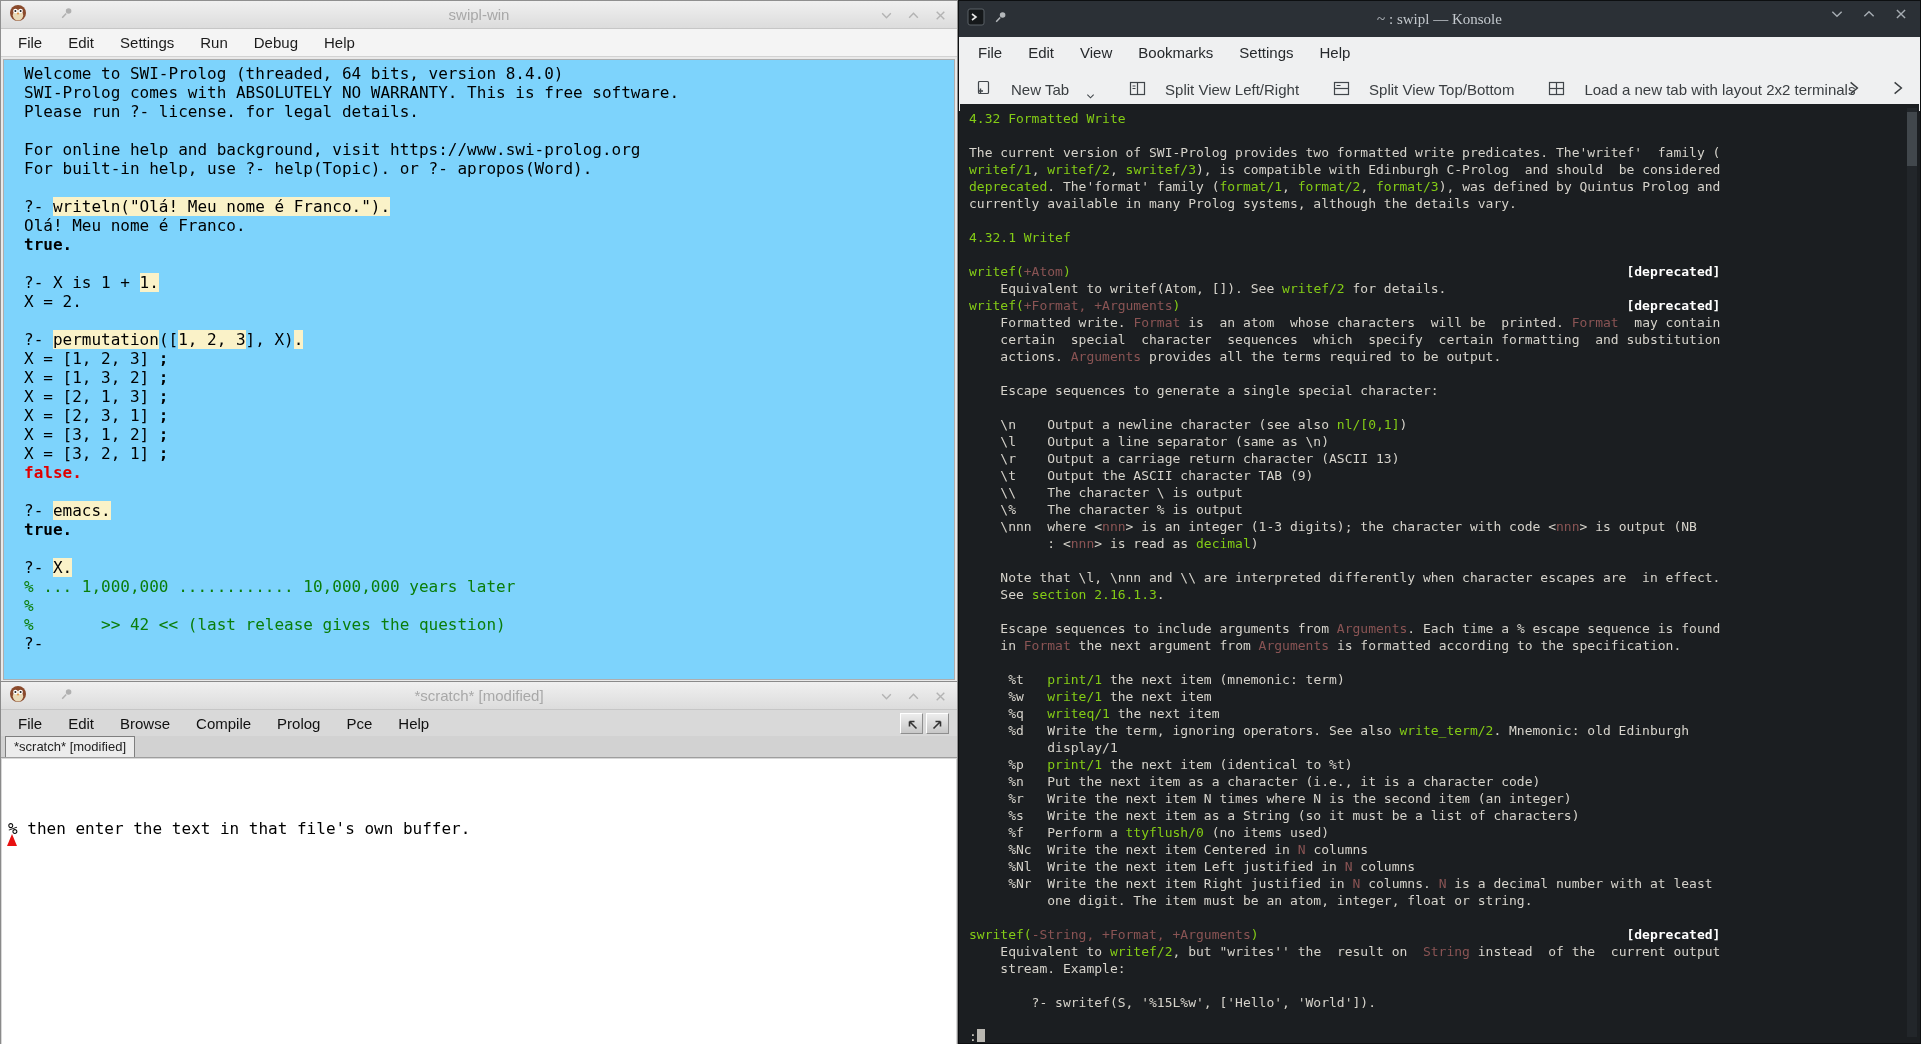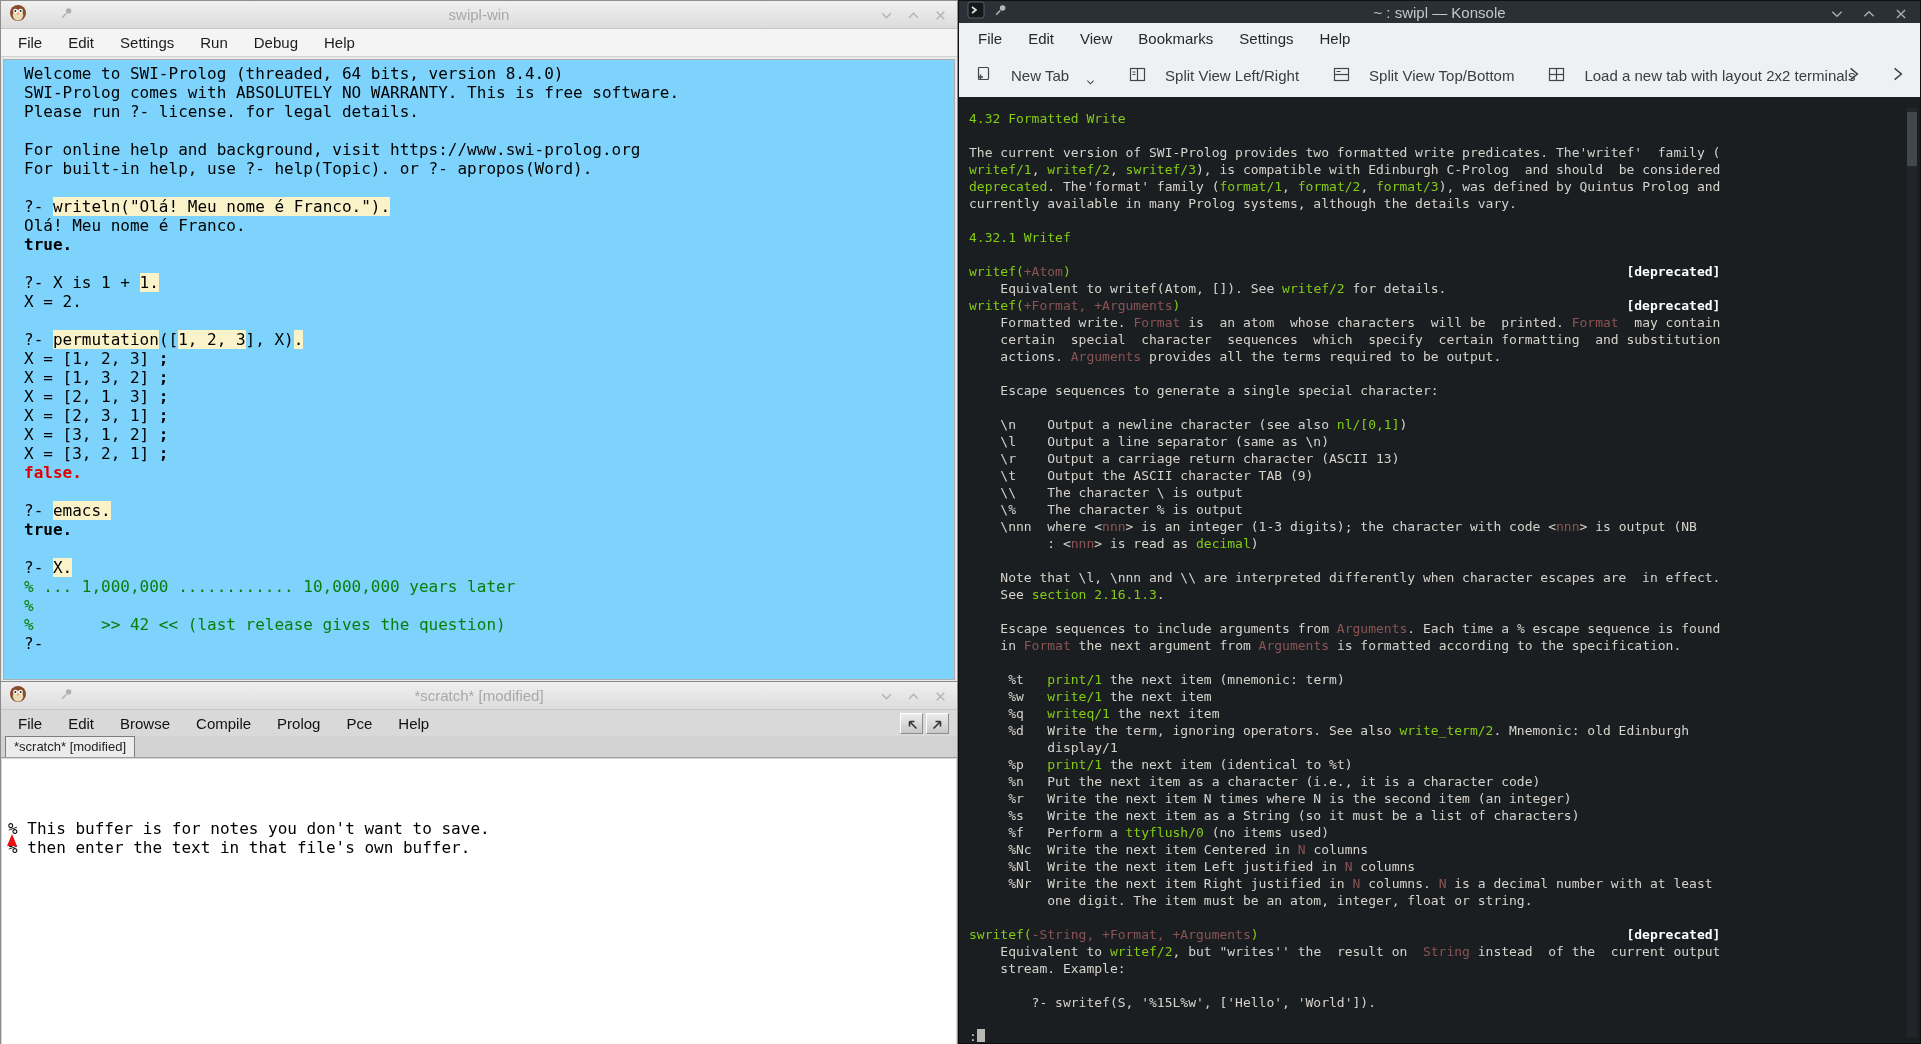--- a/index.html
+++ b/index.html
@@ -54,22 +54,22 @@
   .em-caret { position:absolute; left:5px; top:75px; width:0; height:0;
               border-left:5px solid transparent; border-right:5px solid transparent;
               border-bottom:12px solid #e81010; }
   .em-status { position:absolute; left:0; right:0; bottom:0; height:20px; background:#d6d6d6;
                border-top:1px solid #979797; font-size:13px; color:#222;
                text-align:right; line-height:19px; padding-right:16px; }
 
   
   #konsole-window { left:958px; top:0; width:963px; height:1044px; background:#1b1e21;
                     border:1px solid #0d0f11; z-index:3; }
-  .k-titlebar { height:22px; background:#2b3036; position:relative;
-                display:flex; align-items:center; }
+  .k-titlebar { height:36px; background:#2b3036; position:relative;
+                display:flex; align-items:center;font-family:Liberation Serif, serif; }
   .k-title { position:absolute; left:0; right:0; text-align:center; font-size:15px;
              color:#c3c8cd; pointer-events:none; }
   .k-controls { position:absolute; right:12px; top:0; height:29px; display:flex;
                 align-items:center; gap:18px; color:#a6acb2; }
   .k-menubar { height:31px; background:#eff0f1; display:flex; align-items:center;
                padding-left:6px; font-size:15px; color:#26292c; }
   .k-toolbar { height:43px; background:#eff0f1; display:flex; align-items:center;
                gap:34px; padding-left:16px; font-size:15px; color:#3a3e41; position:relative; }
   .tool-btn { display:flex; align-items:center; gap:19px; }
   .tool-caret { margin-top:12px; margin-left:-2px; }
@@ -196,21 +196,21 @@
       <svg width="14" height="14" viewBox="0 0 14 14">
           <path d="M2.5 11.5 L9.5 4.5 M9.5 4.5 h-5 M9.5 4.5 v5" stroke="#333" fill="none" stroke-width="1.6"></path>
         </svg>
     </span>
   </div>
   <div class="tabbar">
     <span class="tab">*scratch* [modified]</span>
   </div>
   <div class="em-buffer">
     <span class="em-caret"></span>
-  <div class="tline"><span class="seg-n">% This buffer is for notes you don't want to save.</span></div><div class="tline"><span class="seg-n">% then enter the text in that file's own buffer.</span></div></div>
+  <div class="tline"><span class="seg-n">% then enter the text in that file's own buffer.</span></div></div>
   <div class="em-status">
     <span>Line: 5</span>
   </div>
 </div>
 
 <div class="window" id="konsole-window">
   <div class="k-titlebar">
     <span class="tb-icon">
       <svg width="18" height="18" viewBox="0 0 18 18">
           <rect x="1" y="1" width="16" height="16" rx="2" fill="#15181a" stroke="#5a6066"></rect>

